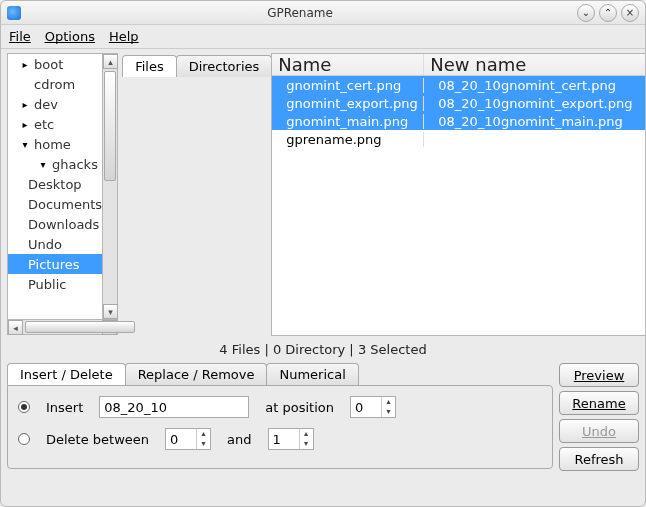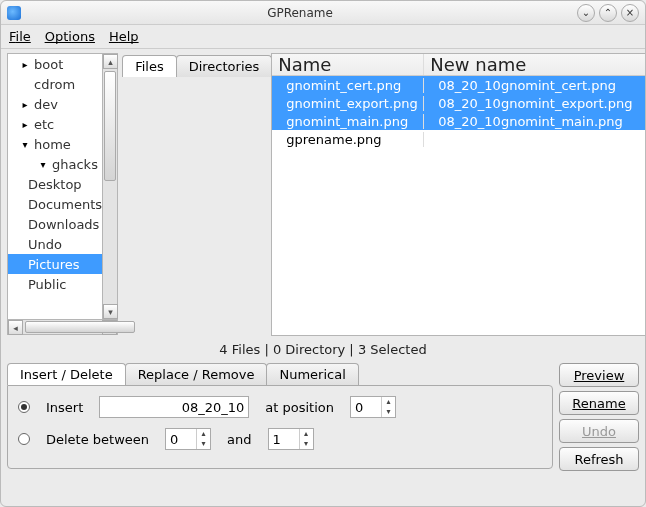--- a/index.html
+++ b/index.html
@@ -226,21 +226,21 @@
   <div class="bottom-left">
     <div class="btabs">
       <div class="tab active">Insert / Delete</div>
       <div class="tab">Replace / Remove</div>
       <div class="tab">Numerical</div>
     </div>
     <div class="panel">
       <div class="row">
         <span class="radio checked"></span>
         <span>Insert</span>
-        <input class="text" style="width: 150px; text-align: right;" value="08_20_10">
+        <input class="text" style="width: 150px;" value="08_20_10">
         <span>at position</span>
         <span class="spin">
           <input value="0" style="">
           <span class="arrows">
               <span>▴</span>
               <span>▾</span>
             </span>
         </span>
       </div>
       <div class="row">

